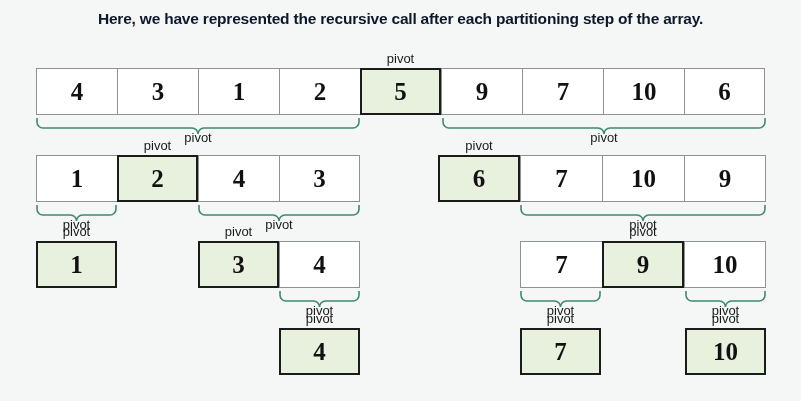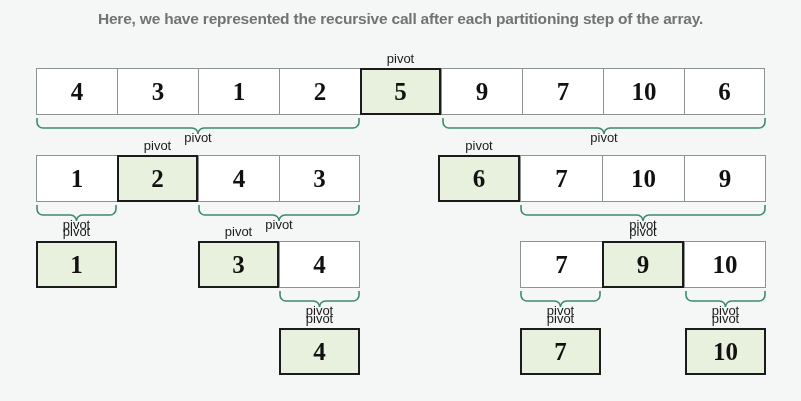--- a/index.html
+++ b/index.html
@@ -22,21 +22,21 @@
     height: 401px;
   }
   .caption {
     position: absolute;
     left: 0;
     top: 10px;
     width: 801px;
     text-align: center;
     font-size: 15.5px;
     font-weight: bold;
-    color: #737373;
+    color: #0f172a;
     letter-spacing: -0.2px;
   }
   .cell {
     position: absolute;
     box-sizing: border-box;
     background: #ffffff;
     border: 1px solid #8d9391;
     border-right: none;
     display: flex;
     align-items: center;

